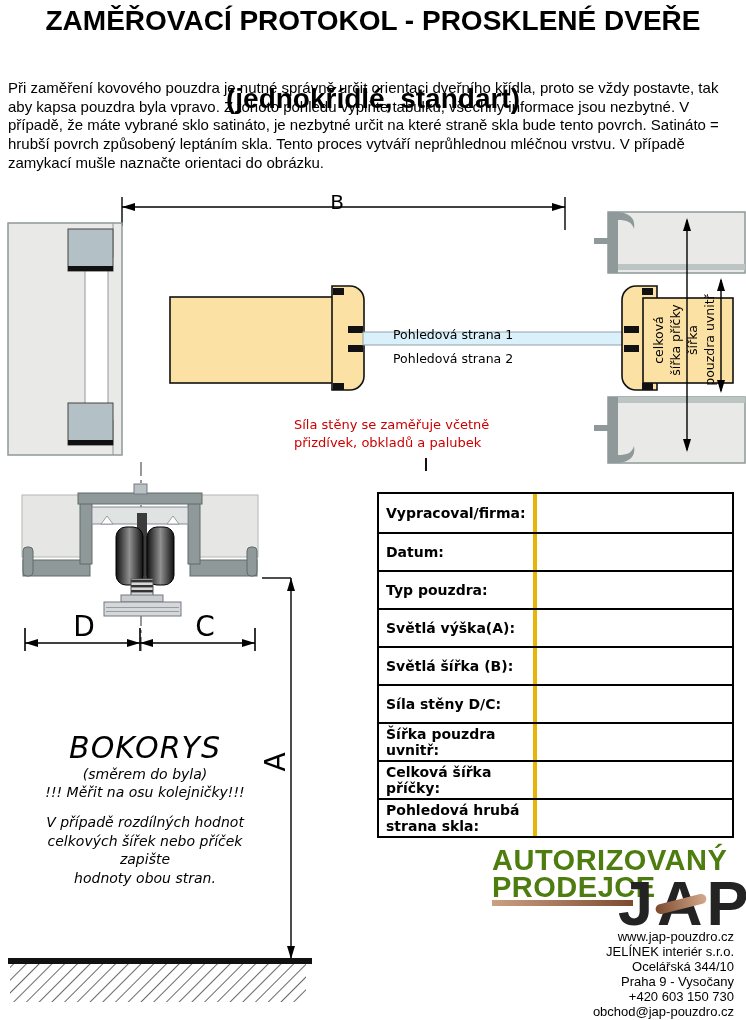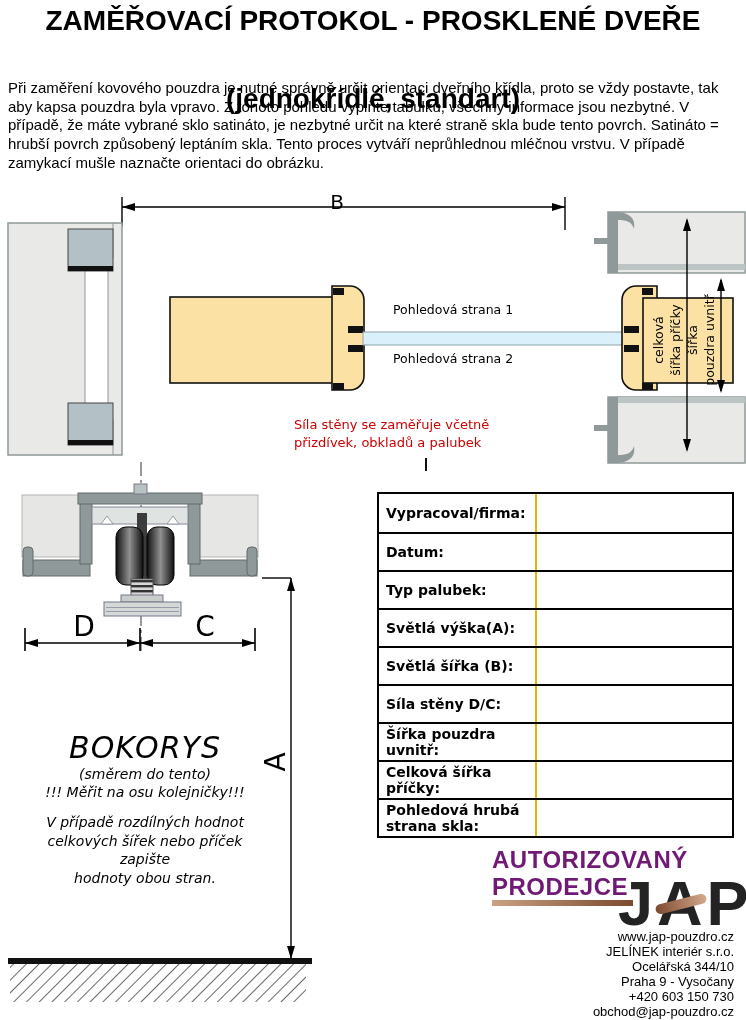--- a/index.html
+++ b/index.html
@@ -19,25 +19,25 @@
            line-height:17.5px;white-space:pre-line;}
   .bok-text{left:25px;top:731px;width:240px;text-align:center;
             font-family:"DejaVu Sans",sans-serif;font-style:italic;}
   .bok-h{font-size:30px;line-height:34px;letter-spacing:1px;}
   .bok-sub{font-size:14px;line-height:18px;white-space:pre-line;}
   .bok-note{margin-top:12px;font-size:14px;line-height:18.5px;white-space:pre-line;}
   .ztable{left:377px;top:492px;width:357px;height:346px;border:2px solid #000;
           display:grid;grid-template-rows:repeat(9,1fr);box-sizing:border-box;}
   .zrow{display:grid;grid-template-columns:158px 1fr;border-top:2px solid #000;}
   .zrow:first-child{border-top:none;}
-  .zlabel{border-right:2px solid #eab308;display:flex;align-items:center;
+  .zlabel{border-right:4px solid #eab308;display:flex;align-items:center;
           font-family:"DejaVu Sans",sans-serif;font-weight:bold;font-size:14px;
           line-height:16px;padding-left:7px;padding-right:2px;}
   .zvalue{background:#fff;}
-  .copper{color:#701a75;font-weight:bold;font-size:24px;line-height:26.5px;
+  .copper{color:#4d7c0f;font-weight:bold;font-size:29px;line-height:26.5px;
           letter-spacing:0.5px;font-family:"Liberation Sans",sans-serif;}
   .copper-bar{left:492px;top:900px;width:141px;height:6px;
               background:linear-gradient(90deg,#caa184,#7d4a2e);}
   .jap{left:618px;top:867px;font-weight:bold;font-size:63px;letter-spacing:4px;
        color:#232323;font-family:"Liberation Sans",sans-serif;}
   .swoosh{left:655px;top:899px;width:52px;height:10px;border-radius:5px;
           background:linear-gradient(90deg,#7d4a2e,#d4a98c);transform:rotate(-14deg);}
   .address{left:440px;top:929px;width:294px;text-align:right;
            font-family:"Liberation Sans",sans-serif;font-size:13px;line-height:15.1px;}
 </style>
@@ -115,21 +115,21 @@
     </g>
     <g>
       <line x1="721" y1="84" x2="721" y2="195" stroke="#000" stroke-width="1.4"></line>
       <polygon points="721,82 717,95 725,95"></polygon>
       <polygon points="721,197 717,184 725,184"></polygon>
     </g>
     <rect x="425" y="262" width="2" height="13" fill="#111"></rect>
   </svg>
 
   <div class="abs dim-letter" style="left:320px;top:190px;width:34px;">B</div>
-  <div class="abs diag-label" style="left:393px;top:302px;">Pohledová strana 1</div>
+  <div class="abs diag-label" style="left:393px;top:327px;">Pohledová strana 1</div>
   <div class="abs diag-label" style="left:393px;top:351px;">Pohledová strana 2</div>
   <div class="abs rednote" style="left:294px;top:416px;">Síla stěny se zaměřuje včetně
 přizdívek, obkladů a palubek</div>
   <div class="abs diag-label rot" style="left:616px;top:320px;width:110px;height:40px;line-height:16.5px;">celková
 šířka příčky</div>
   <div class="abs diag-label rot" style="left:650px;top:320px;width:110px;height:40px;line-height:16.5px;">šířka
 pouzdra uvnitř</div>
 
   <svg class="abs" style="left:0;top:455px;" width="340" height="560" viewBox="0 0 340 560">
     <defs>
@@ -204,38 +204,38 @@
     <rect x="8" y="503" width="304" height="6" fill="#111"></rect>
     <rect x="10" y="509" width="296" height="38" fill="url(#hatch)"></rect>
   </svg>
 
   <div class="abs dim-letter-big" style="left:64px;top:610px;width:40px;">D</div>
   <div class="abs dim-letter-big" style="left:185px;top:610px;width:40px;">C</div>
   <div class="abs dim-letter-big rot" style="left:256px;top:742px;width:40px;height:40px;line-height:40px;">A</div>
 
   <div class="abs bok-text">
     <div class="bok-h">BOKORYS</div>
-    <div class="bok-sub">(směrem do tento)</div>
+    <div class="bok-sub">(směrem do byla)</div>
     <div class="bok-sub">!!! Měřit na osu kolejničky!!!</div>
     <div class="bok-note">V případě rozdílných hodnot
 celkových šířek nebo příček zapište
 hodnoty obou stran.</div>
   </div>
 
   <div class="abs ztable">
     <div class="zrow">
       <div class="zlabel">Vypracoval/firma:</div>
       <div class="zvalue"></div>
     </div>
     <div class="zrow">
       <div class="zlabel">Datum:</div>
       <div class="zvalue"></div>
     </div>
     <div class="zrow">
-      <div class="zlabel">Typ palubek:</div>
+      <div class="zlabel">Typ pouzdra:</div>
       <div class="zvalue"></div>
     </div>
     <div class="zrow">
       <div class="zlabel">Světlá výška(A):</div>
       <div class="zvalue"></div>
     </div>
     <div class="zrow">
       <div class="zlabel">Světlá šířka (B):</div>
       <div class="zvalue"></div>
     </div>

